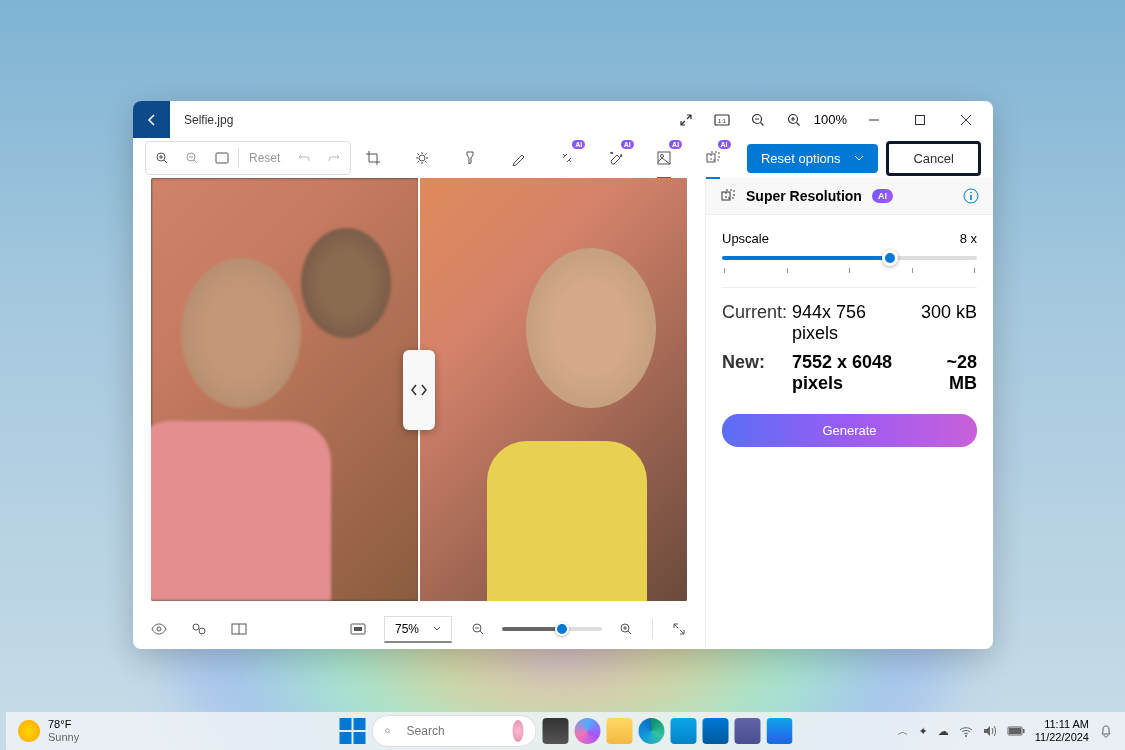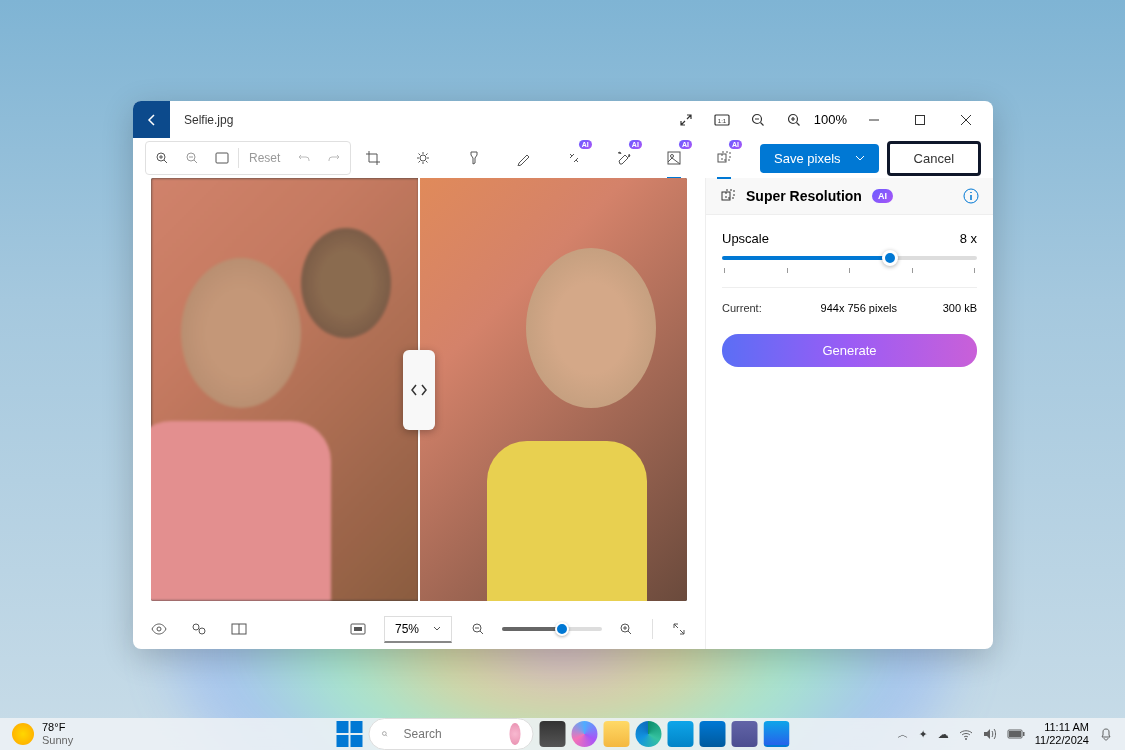--- a/index.html
+++ b/index.html
@@ -49,27 +49,27 @@
 .ai-pill { background: linear-gradient(135deg, #6b5cff, #a855f7); color: #fff; font-size: 9px; padding: 2px 6px; border-radius: 8px; font-weight: 600; }
 .info-icon { margin-left: auto; color: #0078d4; cursor: pointer; }
 .panel-body { padding: 16px; }
 .upscale-row { display: flex; justify-content: space-between; font-size: 13px; margin-bottom: 10px; }
 .upscale-slider { height: 4px; background: #ddd; border-radius: 2px; position: relative; margin-bottom: 8px; cursor: pointer; }
 .upscale-fill { position: absolute; left: 0; top: 0; bottom: 0; width: 66%; background: #0078d4; border-radius: 2px; }
 .upscale-thumb { position: absolute; left: 66%; top: 50%; transform: translate(-50%, -50%); width: 16px; height: 16px; background: #0078d4; border: 3px solid #fff; border-radius: 50%; box-shadow: 0 1px 4px rgba(0,0,0,0.3); }
 .ticks { display: flex; justify-content: space-between; padding: 0 2px; margin-bottom: 14px;}
 .tick { width: 1px; height: 5px; background: #999; }
 .panel-divider { height: 1px; background: #eee; margin: 6px 0 14px; }
-.info-row { display: flex; font-size: 11px; margin-bottom: 8px; }
+.info-row { display: flex; font-size: 18px; margin-bottom: 8px; }
 .info-label { width: 70px; color: #333; }
-.info-val1 { flex: 1; text-align: right; padding-right: 20px; }
+.info-val1 { flex: 1; padding-right: 20px; }
 .info-val2 { width: 60px; text-align: right; }
 .info-row.bold { font-weight: 600; }
 .generate-btn { width: 100%; padding: 9px; border: none; border-radius: 16px; background: linear-gradient(90deg, #5b6ef5, #9b5cf5, #c960d8); color: #fff; font-size: 13px; cursor: pointer; margin-top: 12px; }
-.taskbar { position: absolute; bottom: 0; left: 0; right: 0; height: 32px; background: rgba(238,242,246,0.85); backdrop-filter: blur(20px); display: flex; align-items: center; padding: 16px 12px; }
+.taskbar { position: absolute; bottom: 0; left: 6px; right: 0; height: 38px; background: rgba(238,242,246,0.85); backdrop-filter: blur(20px); display: flex; align-items: center; padding: 16px 12px; }
 .tb-left { display: flex; align-items: center; gap: 8px; }
 .weather-icon { width: 22px; height: 22px; background: radial-gradient(circle, #ffd700, #ffa500); border-radius: 50%; }
 .weather-text { font-size: 11px; line-height: 1.2; }
 .tb-center { position: absolute; left: 50%; transform: translateX(-50%); display: flex; align-items: center; gap: 6px; }
 .start-btn { width: 26px; height: 26px; display: grid; grid-template-columns: 1fr 1fr; gap: 2px; cursor: pointer; }
 .start-btn div { background: #0078d4; }
 .search-box { display: flex; align-items: center; background: #fff; border-radius: 16px; padding: 4px 12px; width: 165px; gap: 16px; border: 1px solid #ddd; cursor: pointer; }
 .search-box input { border: none; outline: none; font-size: 12px; width: 90px; background: transparent; }
 .search-orb { width: 22px; height: 22px; background: radial-gradient(circle, #f8b8d0, #e890b0); border-radius: 50%; margin-left: auto; }
 .app-icon { width: 26px; height: 26px; border-radius: 4px; cursor: pointer; display: flex; align-items: center; justify-content: center; font-size: 16px; }
@@ -221,21 +221,21 @@
     <div class="toolbar-spacer" style="max-width:20px"></div>
     <div class="tool-btn active">
         <span class="ai-badge">AI</span>
         <svg width="16" height="16" viewBox="0 0 16 16">
           <rect x="2" y="4" width="8" height="8" stroke="#555" fill="none"></rect>
           <rect x="6" y="2" width="8" height="8" stroke="#555" fill="none" stroke-dasharray="2"></rect>
         </svg>
       </div>
     <div class="toolbar-spacer"></div>
     <button class="btn-primary">
-        <span>Save pixels</span>
+        <span>Reset options</span>
         <svg width="10" height="6" viewBox="0 0 10 6">
           <path d="M1 1l4 4 4-4" stroke="#fff" fill="none"></path>
         </svg>
       </button>
     <button class="btn-secondary">Cancel</button>
   </div>
 
   <div class="content">
     <div class="canvas-area">
       <div class="image-view">
@@ -344,20 +344,25 @@
             <div class="tick"></div>
             <div class="tick"></div>
             <div class="tick"></div>
           </div>
         <div class="panel-divider"></div>
         <div class="info-row">
           <div class="info-label">Current:</div>
           <div class="info-val1">944x 756 pixels</div>
           <div class="info-val2">300 kB</div>
         </div>
+        <div class="info-row bold">
+          <div class="info-label">New:</div>
+          <div class="info-val1">7552 x 6048 pixels</div>
+          <div class="info-val2">~28 MB</div>
+        </div>
         <button class="generate-btn">Generate</button>
       </div>
     </div>
   </div>
 </div>
 
 <div class="taskbar">
   <div class="tb-left">
     <div class="weather-icon"></div>
     <div class="weather-text">

